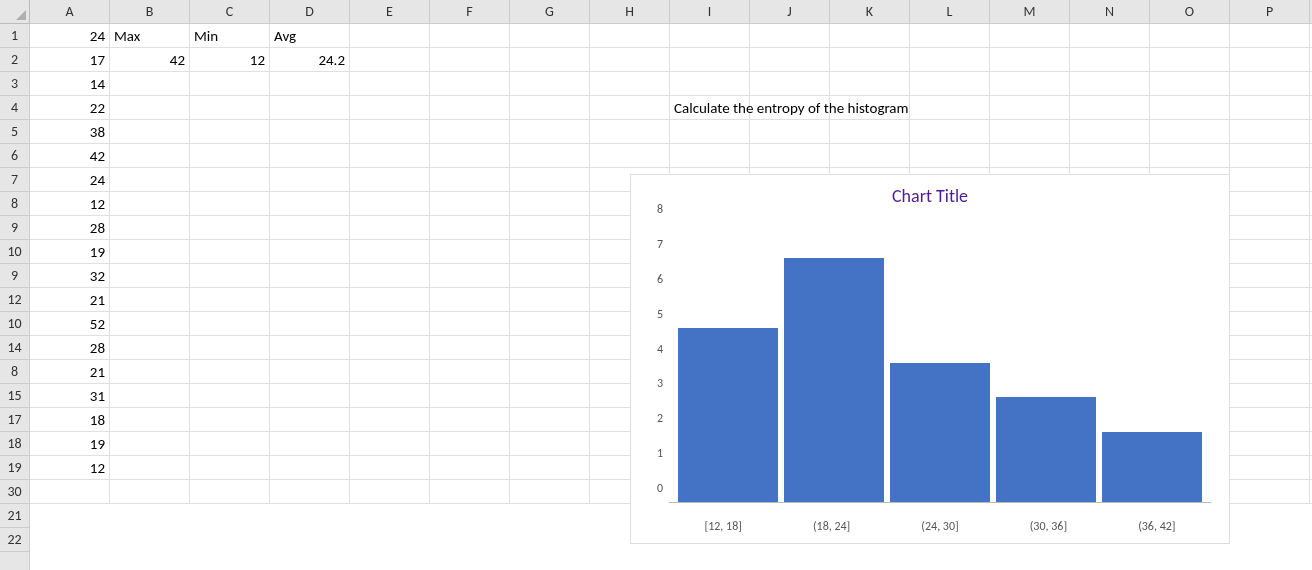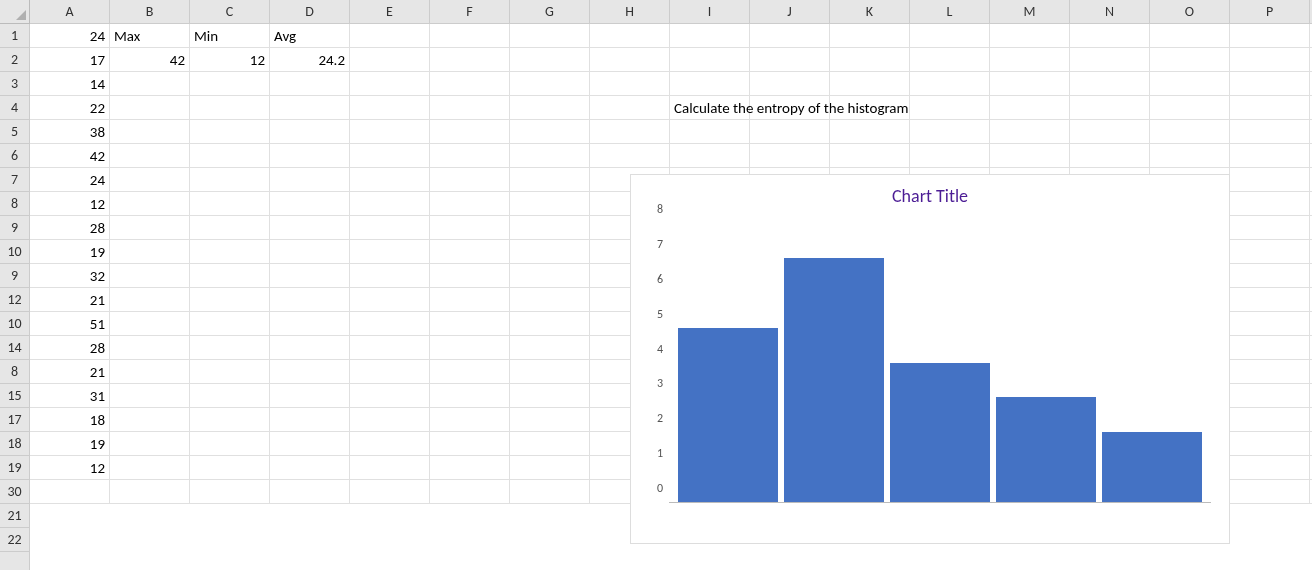--- a/index.html
+++ b/index.html
@@ -406,21 +406,21 @@
           <div class="cell num" style="width: 80px;"></div>
           <div class="cell num" style="width: 80px;"></div>
           <div class="cell num" style="width: 80px;"></div>
           <div class="cell num" style="width: 80px;"></div>
           <div class="cell num" style="width: 80px;"></div>
           <div class="cell num" style="width: 80px;"></div>
           <div class="cell num" style="width: 80px;"></div>
           <div class="cell num" style="width: 80px;"></div>
         </div>
         <div class="row">
-          <div class="cell num" style="width: 80px;">51</div>
+          <div class="cell num" style="width: 80px;">52</div>
           <div class="cell num" style="width: 80px;"></div>
           <div class="cell num" style="width: 80px;"></div>
           <div class="cell num" style="width: 80px;"></div>
           <div class="cell num" style="width: 80px;"></div>
           <div class="cell num" style="width: 80px;"></div>
           <div class="cell num" style="width: 80px;"></div>
           <div class="cell num" style="width: 80px;"></div>
           <div class="cell num" style="width: 80px;"></div>
           <div class="cell num" style="width: 80px;"></div>
           <div class="cell num" style="width: 80px;"></div>
@@ -579,16 +579,23 @@
         <div class="ytick" style="bottom: 0%;">0</div>
             <div class="ytick" style="bottom: 12.5%;">1</div>
             <div class="ytick" style="bottom: 25%;">2</div>
             <div class="ytick" style="bottom: 37.5%;">3</div>
             <div class="ytick" style="bottom: 50%;">4</div>
             <div class="ytick" style="bottom: 62.5%;">5</div>
             <div class="ytick" style="bottom: 75%;">6</div>
             <div class="ytick" style="bottom: 87.5%;">7</div>
             <div class="ytick" style="bottom: 100%;">8</div>
           </div>
+        <div class="xlabels">
+            <div class="xlabel">[12, 18]</div>
+            <div class="xlabel">(18, 24]</div>
+            <div class="xlabel">(24, 30]</div>
+            <div class="xlabel">(30, 36]</div>
+            <div class="xlabel">(36, 42]</div>
+          </div>
       </div>
     </div>
   </div>
 </div>
 
 </body></html>

